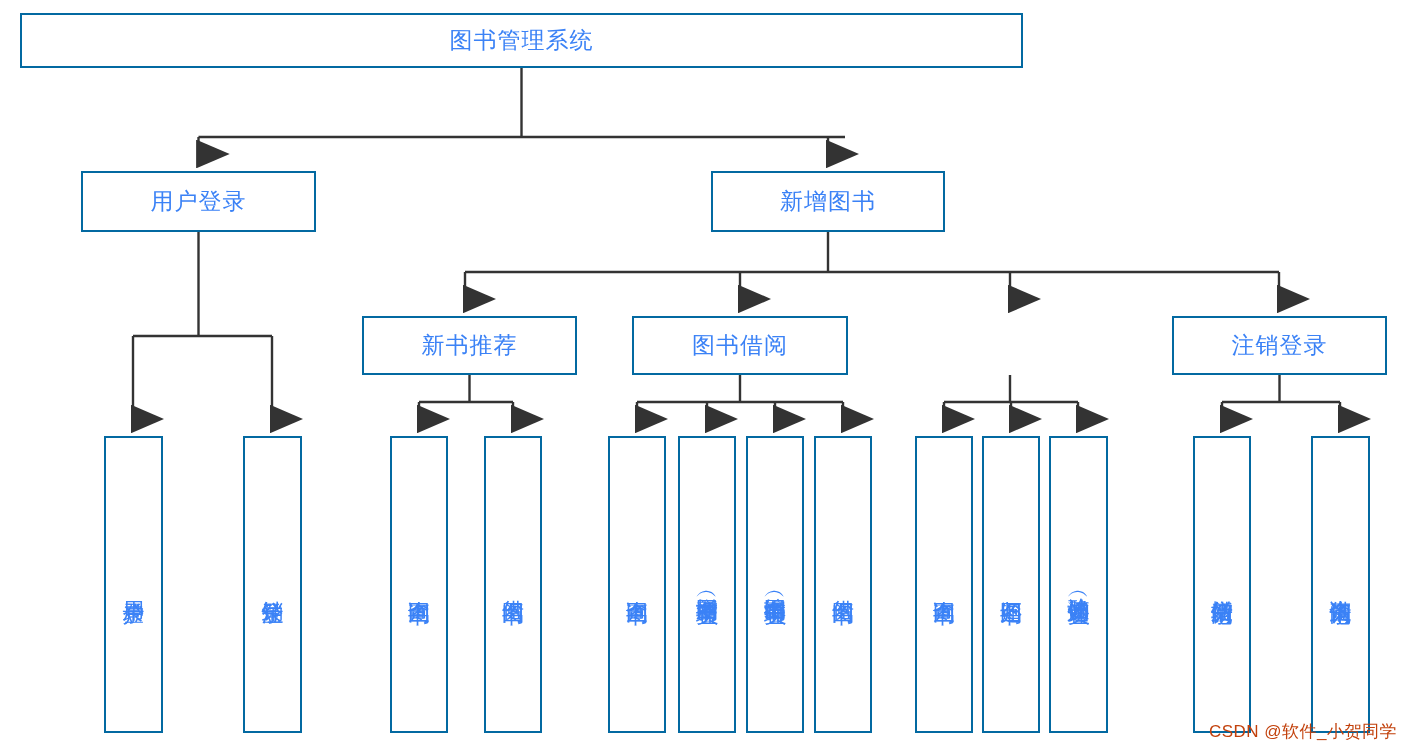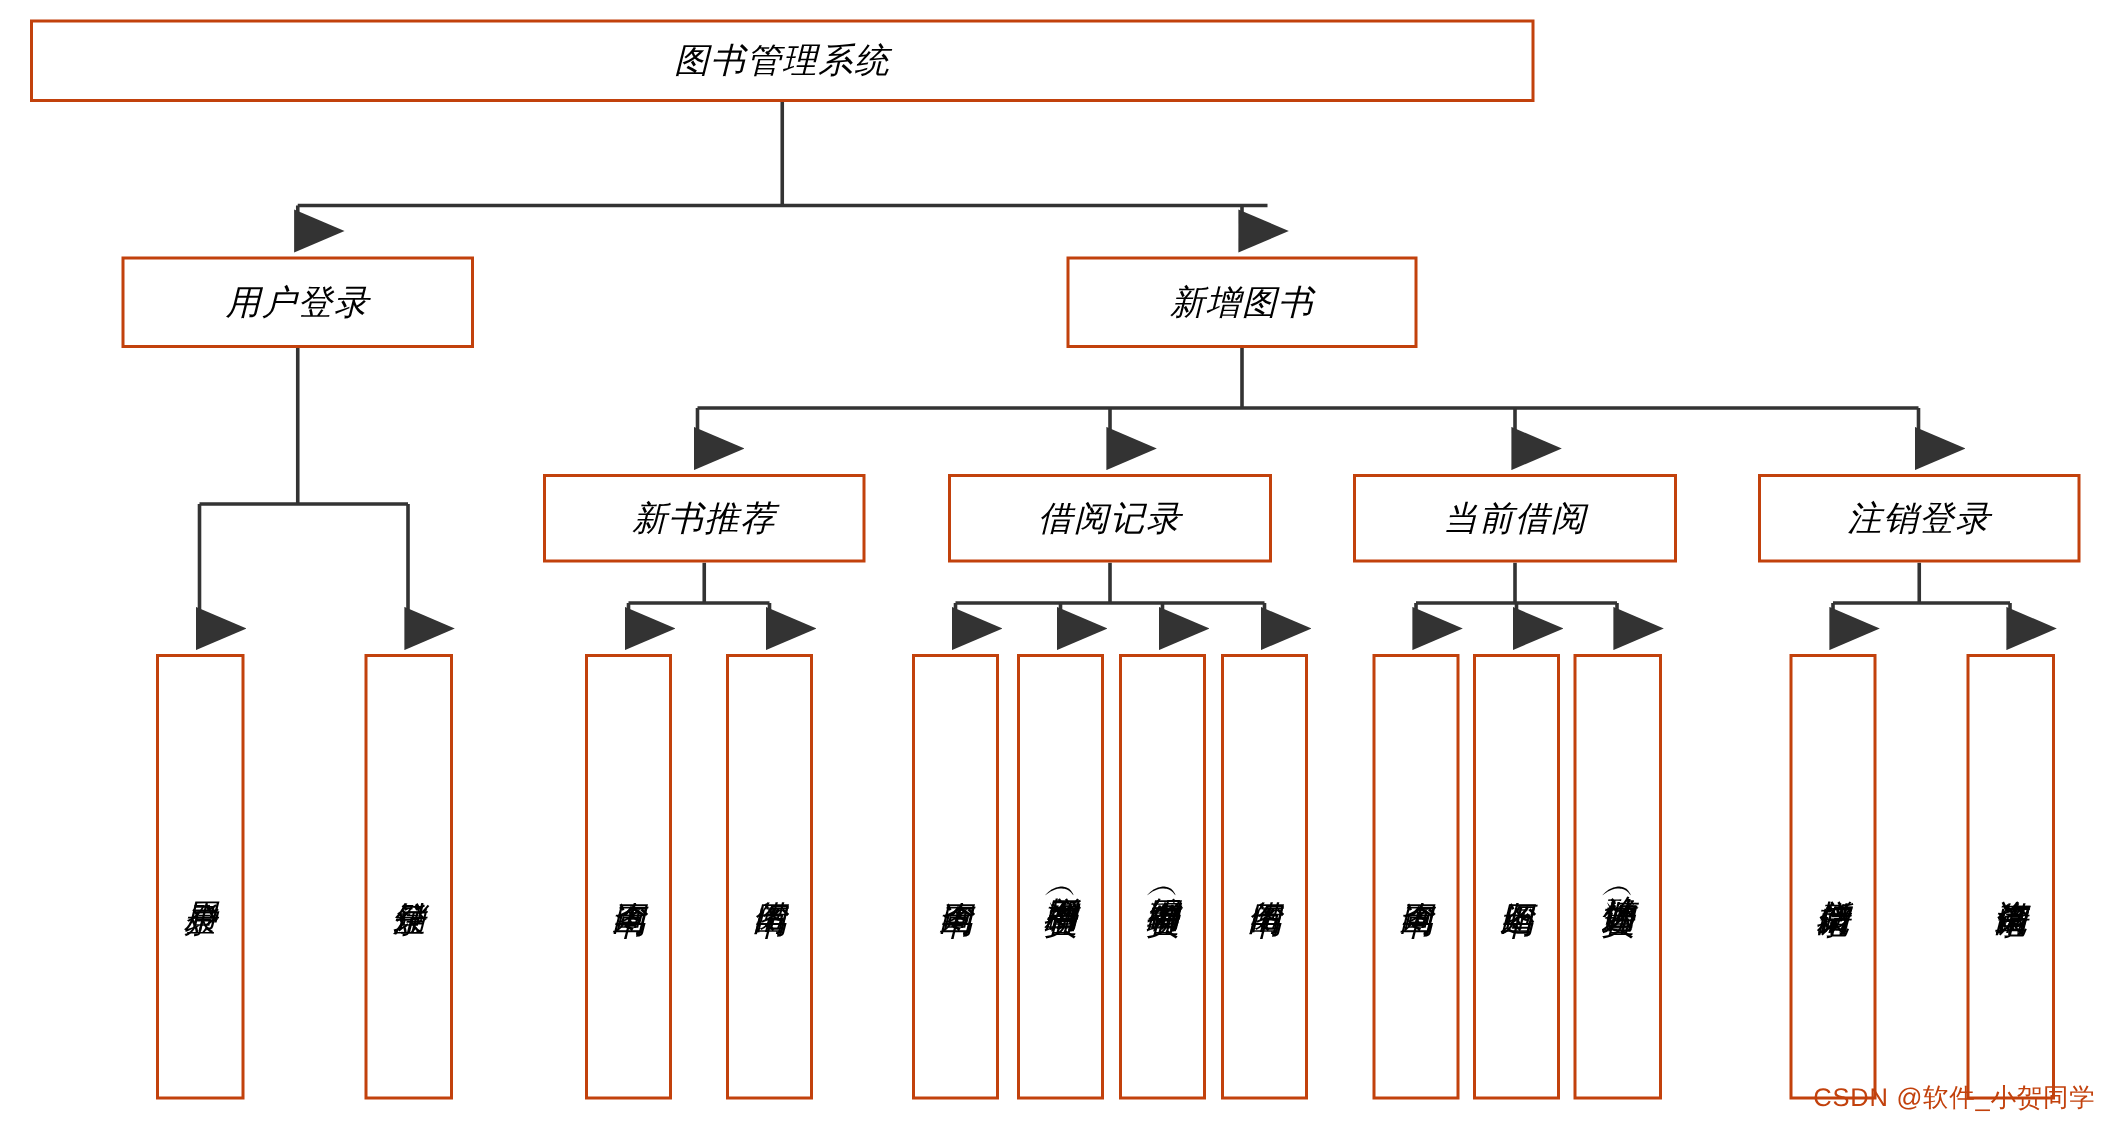--- a/index.html
+++ b/index.html
@@ -13,27 +13,26 @@
   #canvas {
     position: relative;
     width: 1405px;
     height: 747px;
     background: #ffffff;
     overflow: hidden;
   }
   .node {
     position: absolute;
     box-sizing: border-box;
-    border: 2px solid #c2410c;
+    border: 2px solid #0369a1;
     background: #ffffff;
     display: flex;
     align-items: center;
     justify-content: center;
-    color: #000000;
-    font-style: italic;
+    color: #3b82f6;
   }
   .node.horiz {
     font-size: 23px;
     line-height: 1.2;
     letter-spacing: 1px;
   }
   .node.vert {
     font-size: 22px;
     line-height: 1.28;
     letter-spacing: 1px;
@@ -149,24 +148,21 @@
     <span>用户登录</span>
   </div>
   <div class="node horiz" style="left:711px; top:171px; width:234px; height:61px;">
     <span>新增图书</span>
   </div>
 
   <div class="node horiz" style="left:362px; top:316px; width:215px; height:59px;text-align:right;">
     <span>新书推荐</span>
   </div>
   <div class="node horiz" style="left:632px; top:316px; width:216px; height:59px;">
-    <span>借阅记录</span>
-  </div>
-  <div class="node horiz" style="left:902px; top:316px; width:216px; height:59px;">
-    <span>当前借阅</span>
+    <span>图书借阅</span>
   </div>
   <div class="node horiz" style="left:1172px; top:316px; width:215px; height:59px;">
     <span>注销登录</span>
   </div>
 
   <div class="node vert" style="left:104px; top:436px; width:59px; height:297px;">
     <span>用户登录</span>
   </div>
   <div class="node vert" style="left:243px; top:436px; width:59px; height:297px;">
     <span>注销登录</span>

